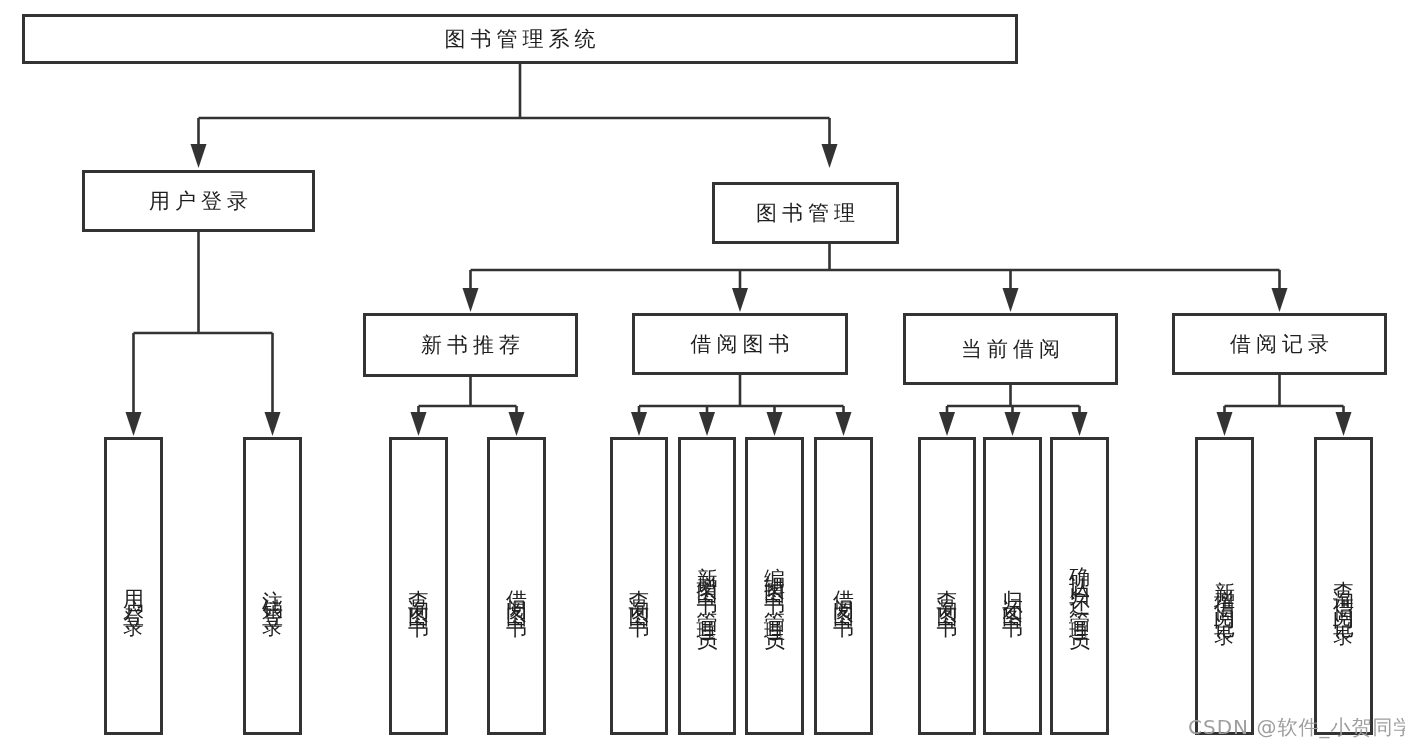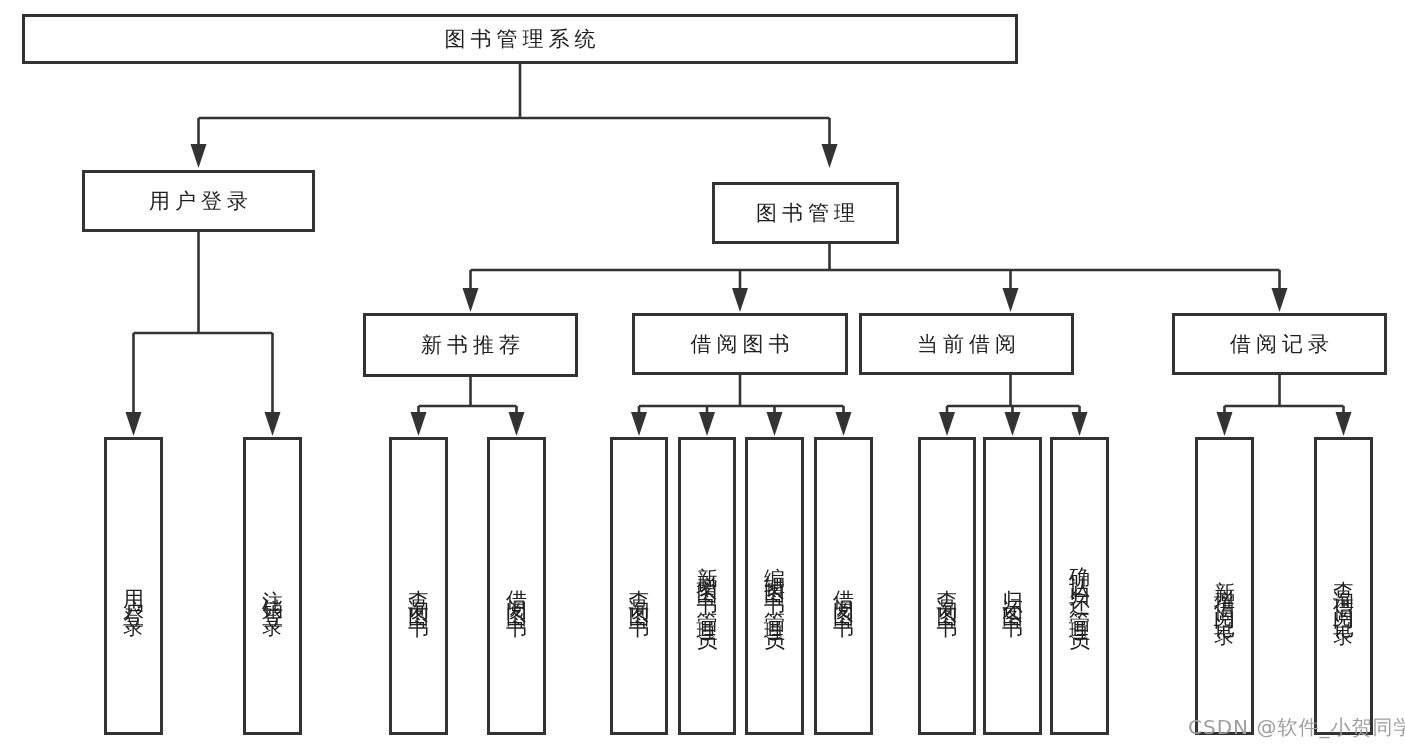--- a/index.html
+++ b/index.html
@@ -107,21 +107,21 @@
   <div class="box h" style="left:712px;top:182px;width:187px;height:62px">
     <span>图书管理</span>
   </div>
 
   <div class="box h" style="left:363px;top:313px;width:215px;height:64px">
     <span>新书推荐</span>
   </div>
   <div class="box h" style="left:632px;top:313px;width:216px;height:62px">
     <span>借阅图书</span>
   </div>
-  <div class="box h" style="left:859px;top:313px;width:215px;height:62px">
+  <div class="box h" style="left:903px;top:313px;width:215px;height:72px">
     <span>当前借阅</span>
   </div>
   <div class="box h" style="left:1172px;top:313px;width:215px;height:62px">
     <span>借阅记录</span>
   </div>
 
   <div class="box v" style="left:104px;top:437px;width:59px;height:298px">
     <span>用户登录</span>
   </div>
   <div class="box v" style="left:243px;top:437px;width:59px;height:298px">

